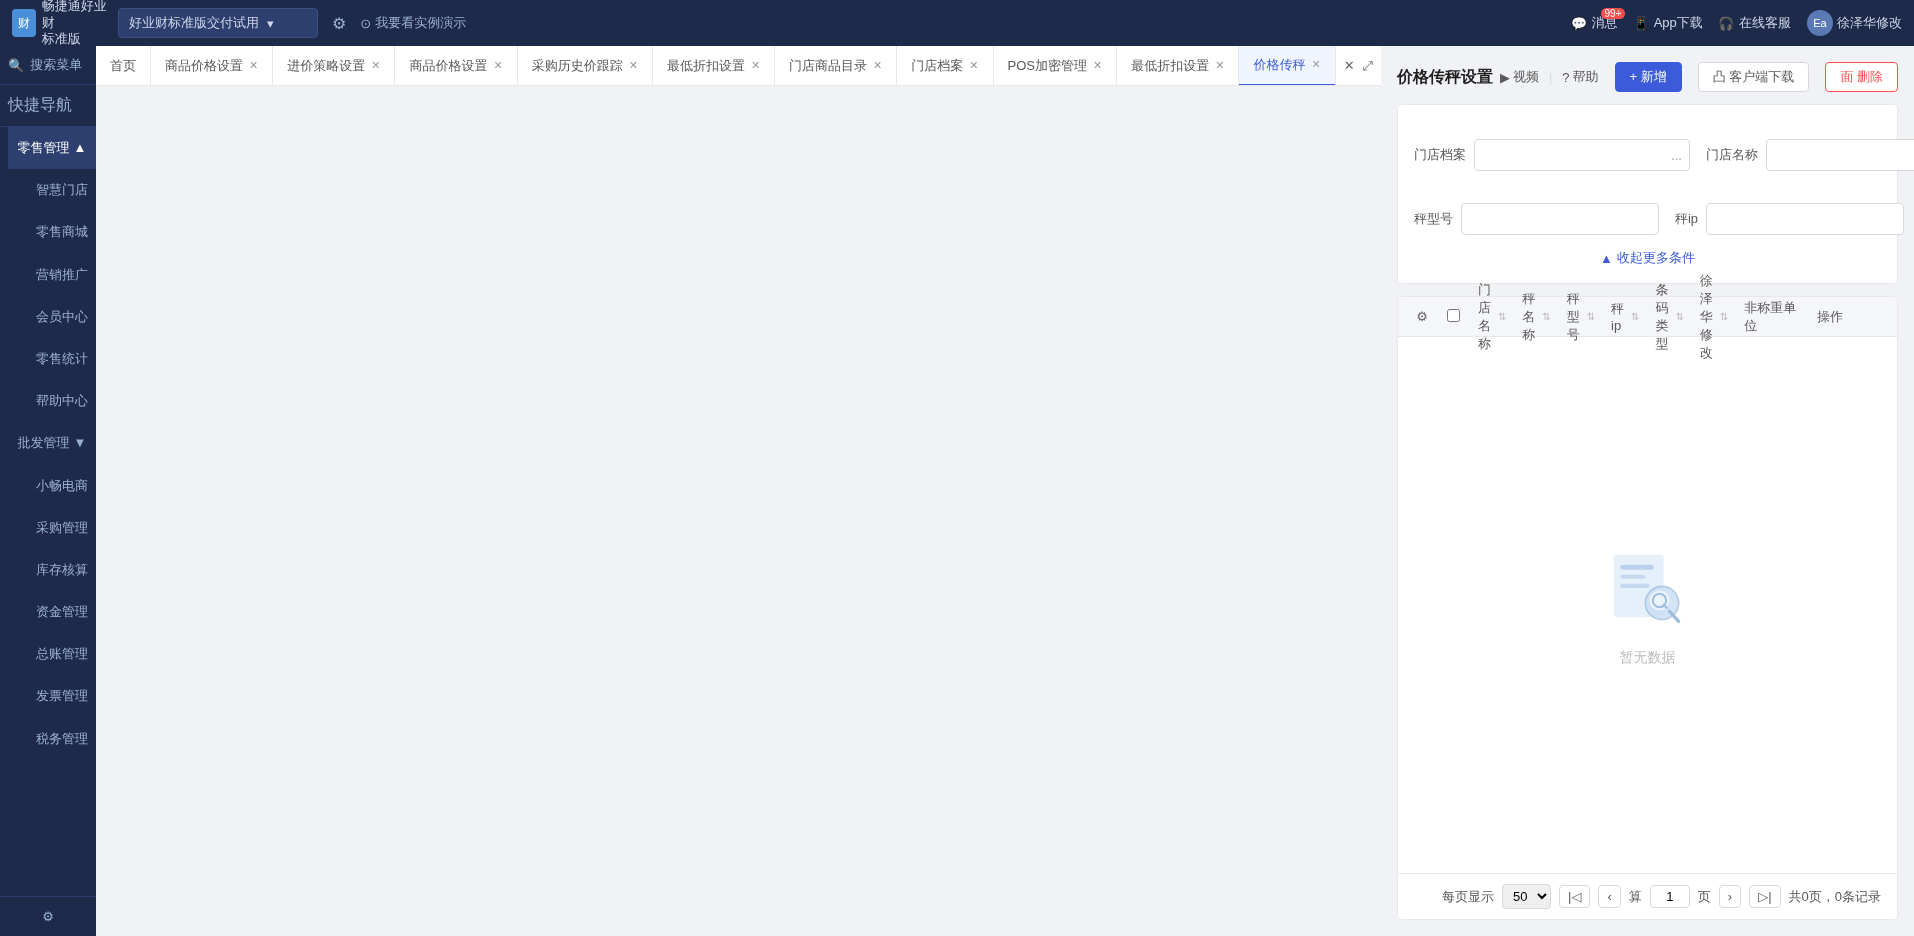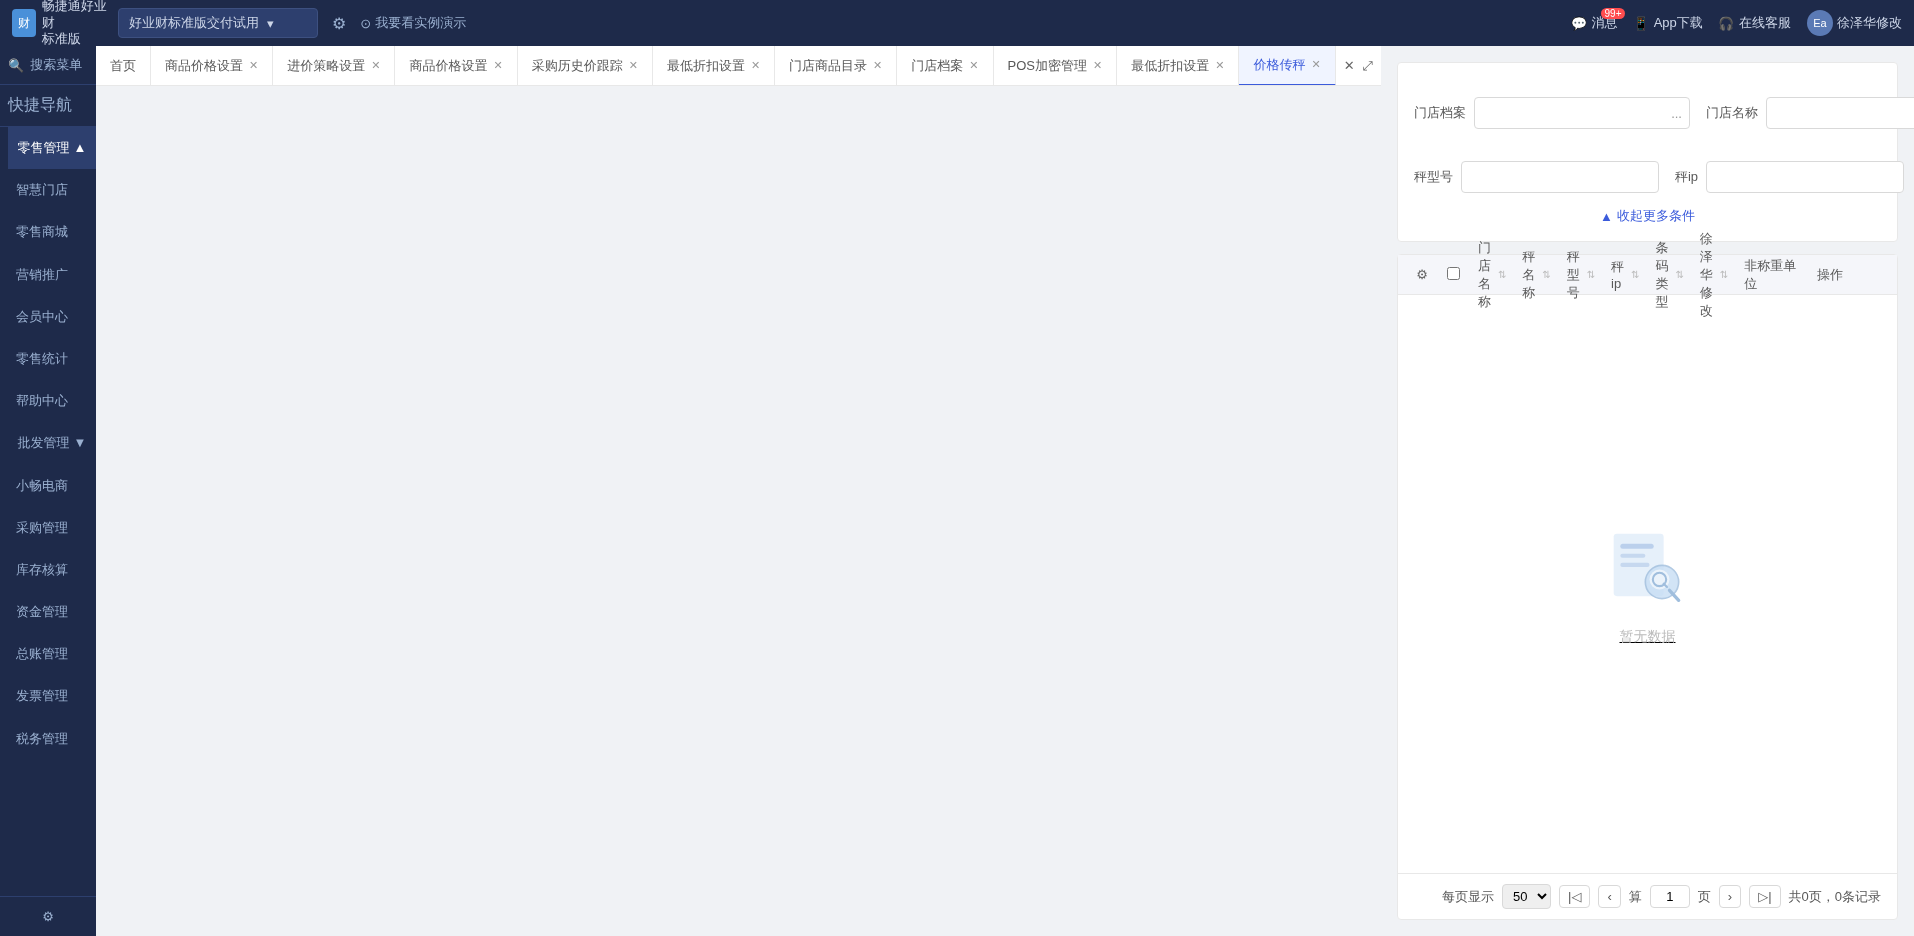--- a/index.html
+++ b/index.html
@@ -127,21 +127,21 @@
     .sidebar-nav {
       padding: 10px 8px;
       color: #9ab0d0;
       font-size: 16px;
       cursor: pointer;
       border-bottom: 1px solid #2d3f6e;
     }
     .sidebar-item {
       padding: 12px 8px;
       color: #9ab0d0;
-      text-align: left;
+      text-align: right;
       cursor: pointer;
       font-size: 12px;
       line-height: 1.4;
       margin-left: 8px;
     }
     .sidebar-item.active { color: #fff; background: #2d3f6e; }
     .sidebar-item.has-arrow {
       display: flex;
       align-items: center;
       justify-content: center;
@@ -392,21 +392,20 @@
 
     
     .empty-state {
       flex: 1;
       display: flex;
       flex-direction: column;
       align-items: center;
       justify-content: center;
       gap: 16px;
       padding: 60px 0;
-      text-decoration: underline;
     }
     .empty-icon {
       width: 100px;
       height: 90px;
     }
     .empty-text {
       color: #bbb;
       font-size: 14px;
     }
 
@@ -594,20 +593,39 @@
         <span class="tab-close">✕</span>
       </div>
       <div class="tab-bar-actions">
         <span style="color:#666;cursor:pointer;">✕</span>
         <span style="color:#666;cursor:pointer;">⤢</span>
       </div>
     </div>
 
     <div class="page-content">
 
+      <div class="page-header">
+        <div class="page-title">价格传秤设置</div>
+        <div style="display:flex;align-items:center;gap:16px;">
+          <div class="help-links">
+            <div class="help-link">
+              <span>▶</span>
+              <span>视频</span>
+            </div>
+            <span class="divider-v">|</span>
+            <div class="help-link">
+              <span>?</span>
+              <span>帮助</span>
+            </div>
+          </div>
+          <button class="btn btn-primary">+ 新增</button>
+          <button class="btn btn-default">凸 客户端下载</button>
+          <button class="btn btn-danger">面 删除</button>
+        </div>
+      </div>
 
       <div class="search-form">
         <div class="form-row">
           <div class="form-field">
             <label class="form-label">门店档案</label>
             <div class="input-with-icon">
               <input class="form-input" type="text" style="padding-right: 28px;">
               <span class="input-dots">...</span>
             </div>
           </div>

